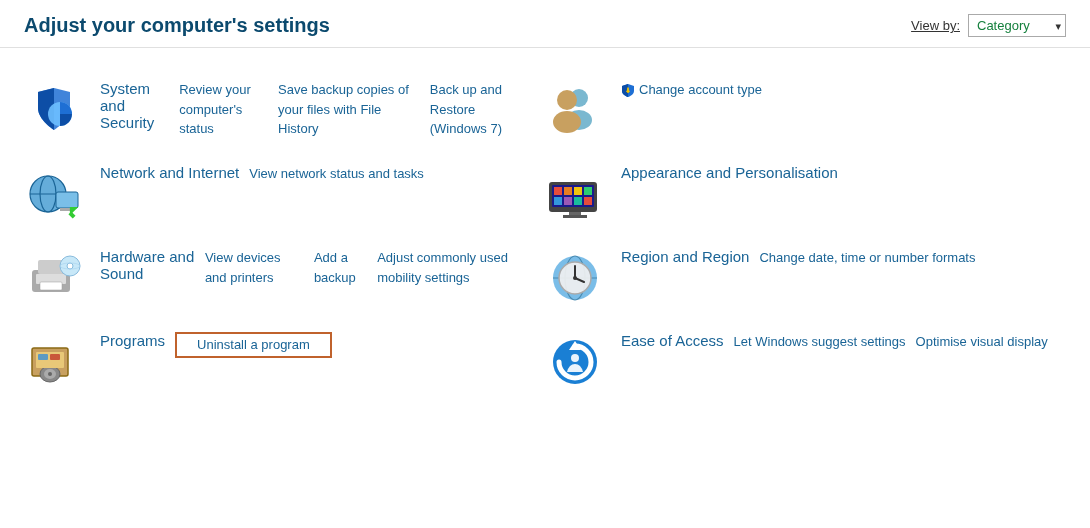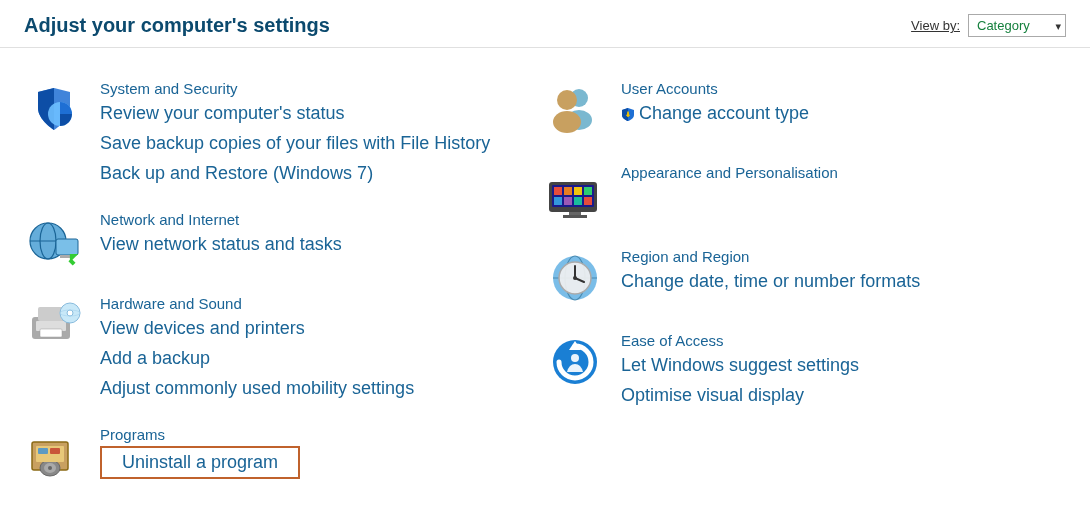--- a/index.html
+++ b/index.html
@@ -80,32 +80,32 @@
     .category-icon {
       width: 60px;
       height: 60px;
       flex-shrink: 0;
       display: flex;
       align-items: center;
       justify-content: center;
     }
     .category-text {
       display: flex;
-      flex-direction: column;
-      gap: 3px;
+      flex-direction: row;
+      gap: 10px;
     }
     .category-title {
       font-size: 15px;
       color: #1a6496;
       font-weight: 400;
       cursor: pointer;
       text-decoration: none;
     }
     .category-link {
-      font-size: 18px;
+      font-size: 13px;
       color: #1a6496;
       cursor: pointer;
       text-decoration: none;
       line-height: 1.5;
     }
     .category-link.highlighted {
       display: inline-block;
       border: 2px solid #c0622c;
       padding: 1px 20px;
       color: #1a6496;
@@ -224,21 +224,20 @@
         <svg width="60" height="52" viewBox="0 0 60 52" xmlns="http://www.w3.org/2000/svg">
 
           <circle cx="34" cy="14" r="9" fill="#7ab8d0"></circle>
           <ellipse cx="34" cy="36" rx="13" ry="10" fill="#7ab8d0"></ellipse>
 
           <circle cx="22" cy="16" r="10" fill="#c8a060"></circle>
           <ellipse cx="22" cy="38" rx="14" ry="11" fill="#c8a060"></ellipse>
         </svg>
       </div>
       <div class="category-text">
-        <a class="category-title">User Accounts</a>
         <div style="display:flex;align-items:center;gap:4px;">
           <svg width="14" height="14" viewBox="0 0 14 14">
             <path d="M7 1 L13 3 L13 8 C13 12 7 14 7 14 C7 14 1 12 1 8 L1 3 Z" fill="#1e6fd4"></path>
             <path d="M7 1 L7 14 C7 14 1 12 1 8 L1 3 Z" fill="#0d4ea6"></path>
             <polygon points="7,5 9,9 5,9" fill="#f0c000" transform="rotate(0,7,7)"></polygon>
             <rect x="6.2" y="4.5" width="1.6" height="3" fill="#f0c000"></rect>
             <rect x="6.2" y="8.5" width="1.6" height="1.5" fill="#f0c000"></rect>
           </svg>
           <a class="category-link">Change account type</a>
         </div>

